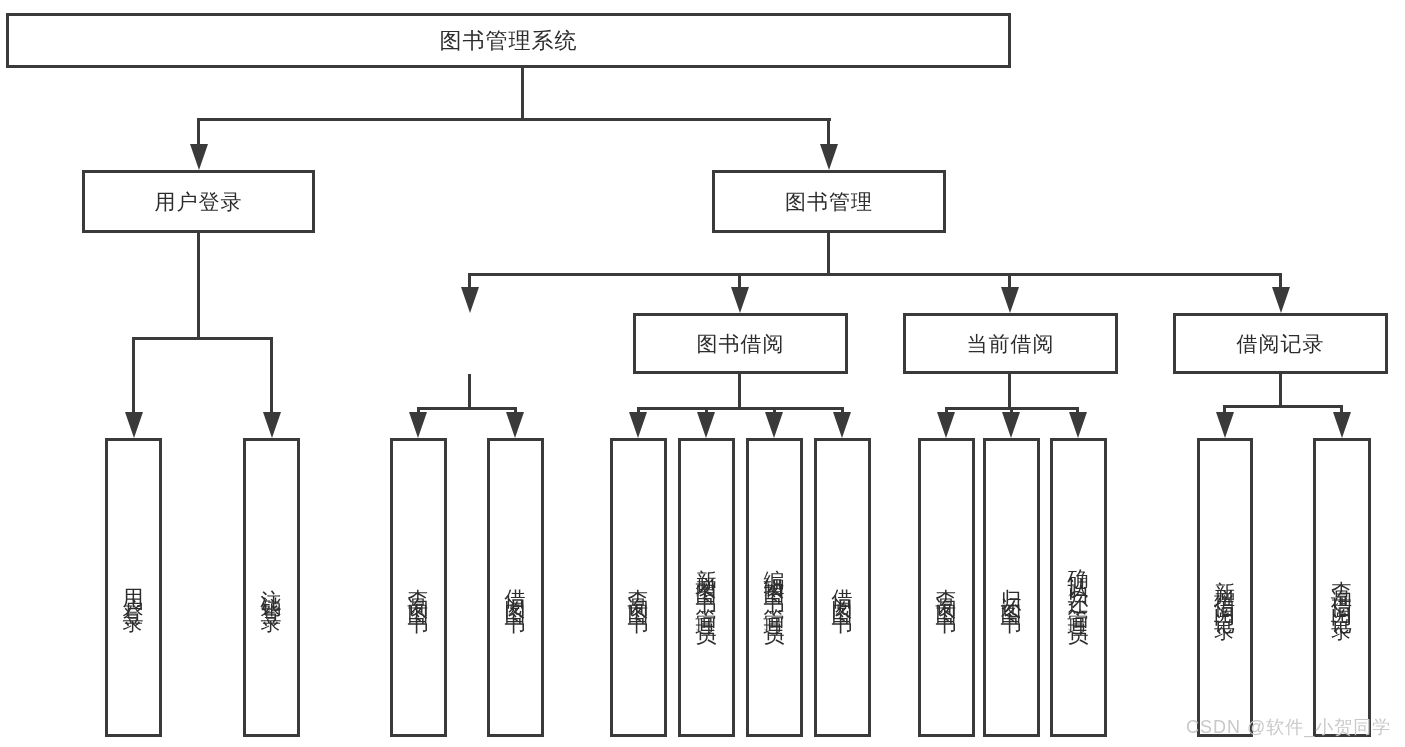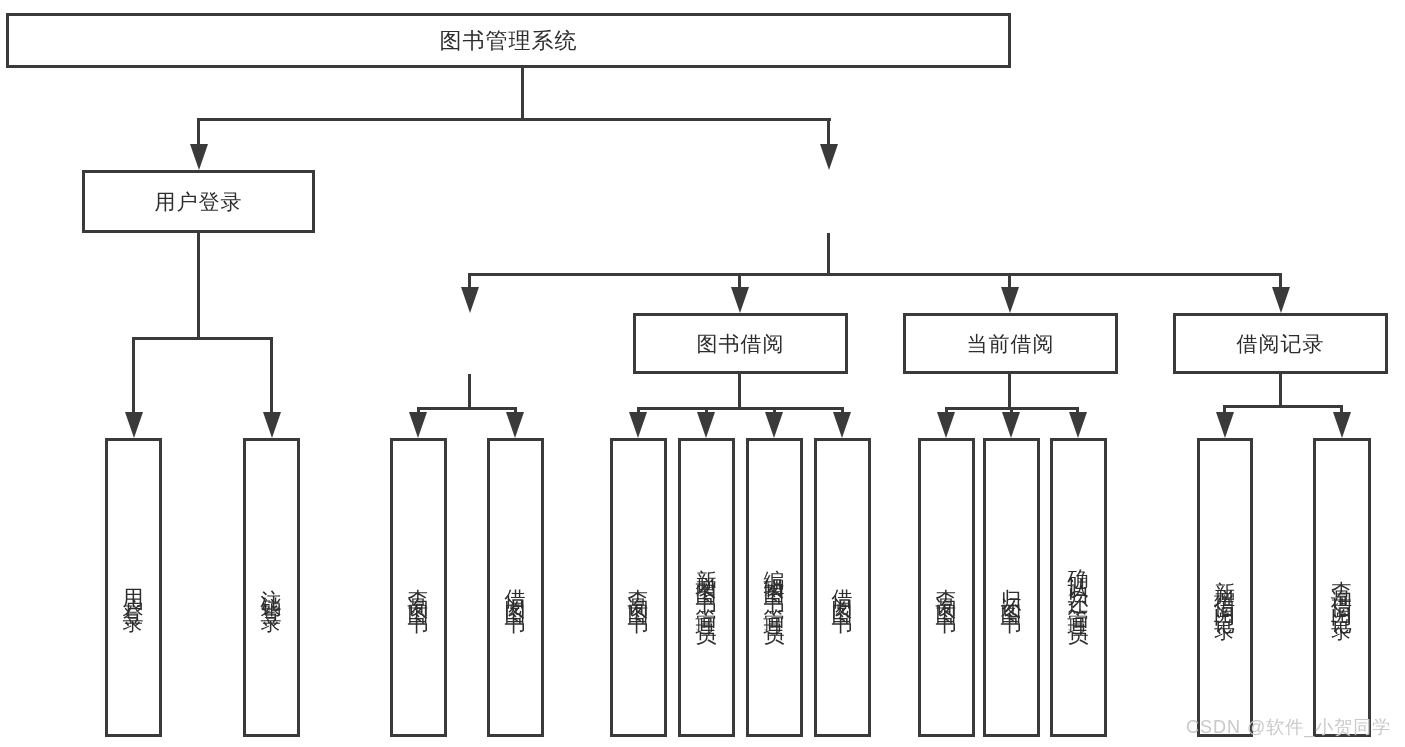--- a/index.html
+++ b/index.html
@@ -75,20 +75,23 @@
 
   <div class="vline" style="left:521px;top:68px;height:50px;"></div>
   <div class="hline" style="left:197px;top:118px;width:634px;"></div>
   <div class="vline" style="left:197px;top:118px;height:30px;"></div>
   <div class="arrow" style="left:190px;top:144px;"></div>
   <div class="vline" style="left:827px;top:118px;height:30px;"></div>
   <div class="arrow" style="left:820px;top:144px;"></div>
 
   <div class="box hbox" style="left:82px;top:170px;width:233px;height:63px;">
     <span>用户登录</span>
+  </div>
+  <div class="box hbox" style="left:712px;top:170px;width:234px;height:63px;">
+    <span>图书管理</span>
   </div>
 
   <div class="vline" style="left:197px;top:233px;height:104px;"></div>
   <div class="hline" style="left:132px;top:337px;width:141px;"></div>
   <div class="vline" style="left:132px;top:337px;height:79px;"></div>
   <div class="arrow" style="left:125px;top:412px;"></div>
   <div class="vline" style="left:270px;top:337px;height:79px;"></div>
   <div class="arrow" style="left:263px;top:412px;"></div>
 
   <div class="vline" style="left:827px;top:233px;height:40px;"></div>

